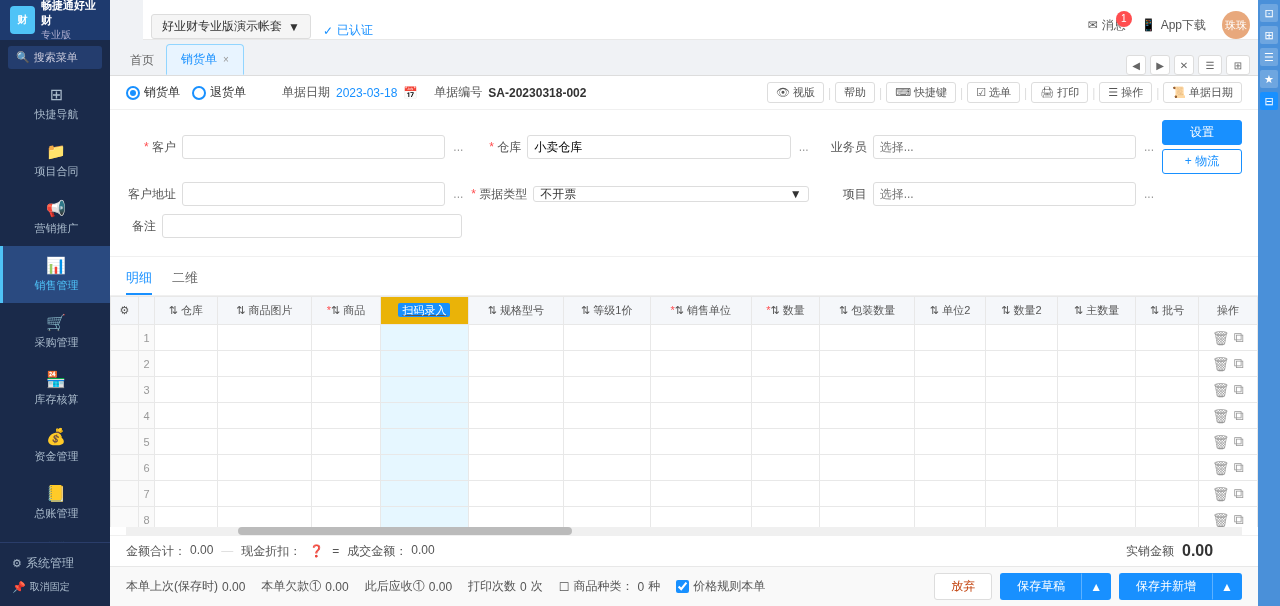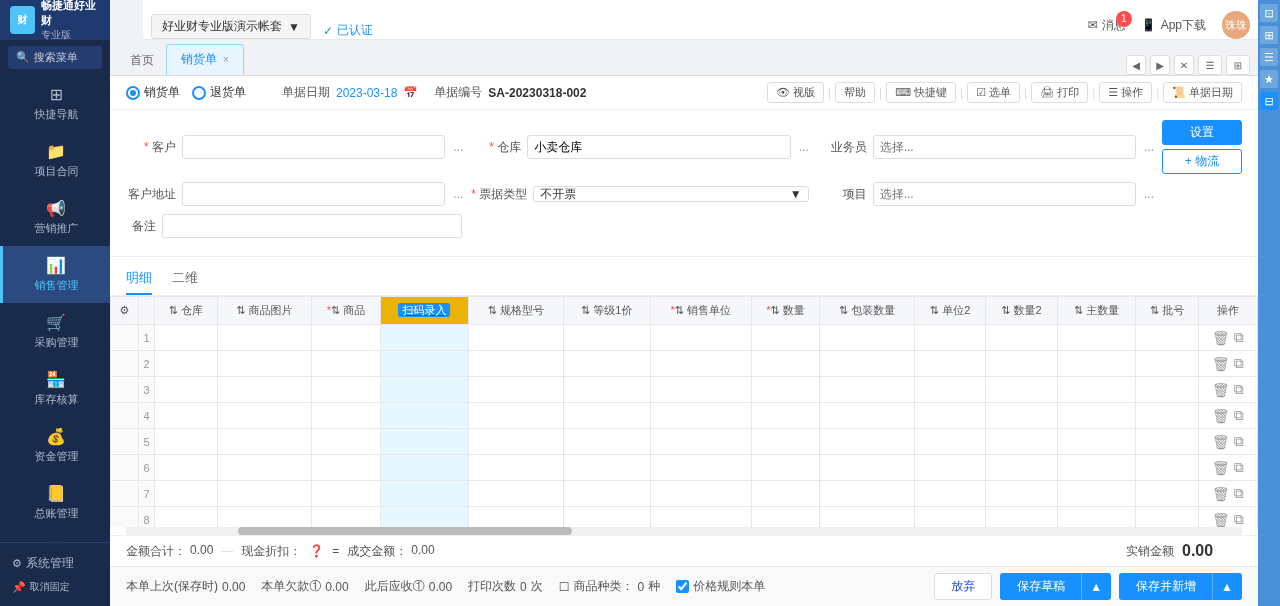--- a/index.html
+++ b/index.html
@@ -92,21 +92,21 @@
     .summary-item { display: flex; gap: 4px; }
     .summary-sep { color: #ddd; }
     .realamt { margin-left: auto; display: flex; align-items: center; gap: 8px; }
     .realamt-label { font-size: 12px; color: #555; }
     .realamt-value { font-size: 16px; font-weight: bold; color: #333; min-width: 60px; }
 
     
     .footer-bar { padding: 6px 16px; background: #f9f9f9; border-top: 1px solid #e8e8e8; display: flex; align-items: center; gap: 16px; font-size: 12px; color: #555; }
     .footer-item { display: flex; align-items: center; gap: 4px; }
     .footer-right { margin-left: auto; display: flex; align-items: center; gap: 8px; }
-    .btn { padding: 4px 16px; border-radius: 3px; font-size: 12px; cursor: pointer; border: 1px solid #ddd; background: #fff; color: #1d4ed8; }
+    .btn { padding: 4px 16px; border-radius: 3px; font-size: 12px; cursor: pointer; border: 1px solid #ddd; background: #fff; color: #c2410c; }
     .btn-primary { background: #1890ff; color: #fff; border-color: #1890ff; }
     .btn-split { display: flex; }
     .btn-split-main { border-radius: 3px 0 0 3px; border-right: none; }
     .btn-split-arrow { border-radius: 0 3px 3px 0; padding: 4px 8px; border-left: 1px solid rgba(255,255,255,0.3); }
     .checkbox-item { display: flex; align-items: center; gap: 4px; cursor: pointer; }
     input[type=checkbox] { accent-color: #1890ff; }
     .nav-arrow { width: 20px; height: 20px; border: 1px solid #ddd; border-radius: 3px; display: flex; align-items: center; justify-content: center; cursor: pointer; font-size: 10px; color: #666; background: #fff; }
 
     .highlighted-col { background: #e6f7ff !important; }
     

